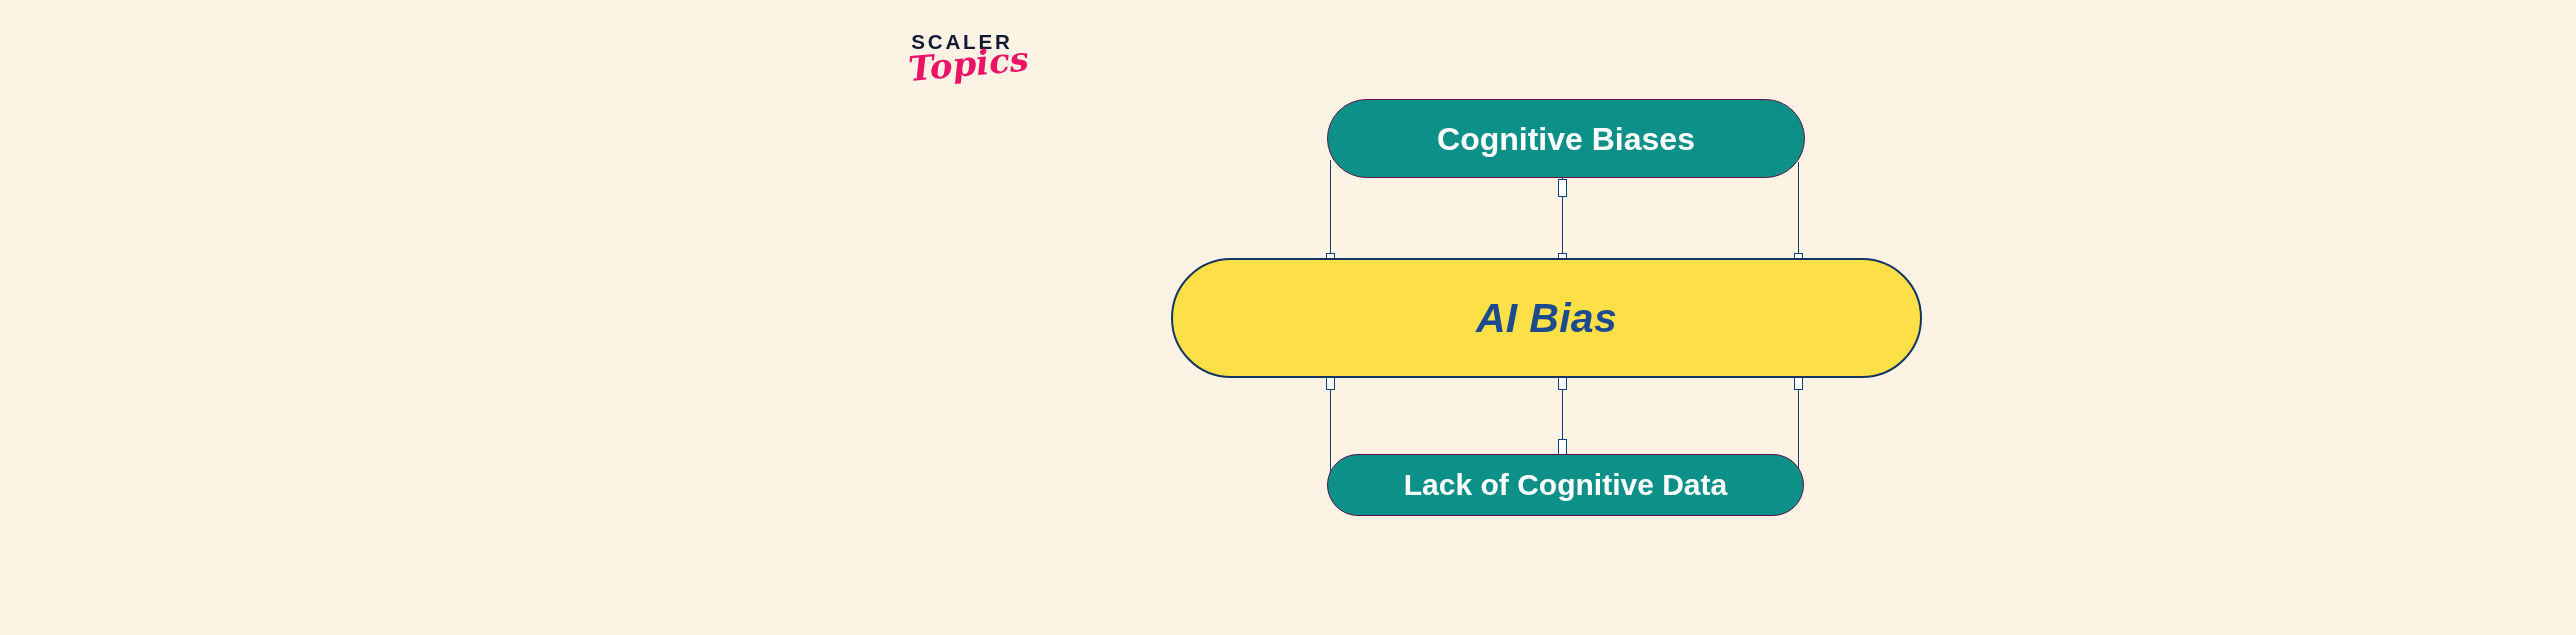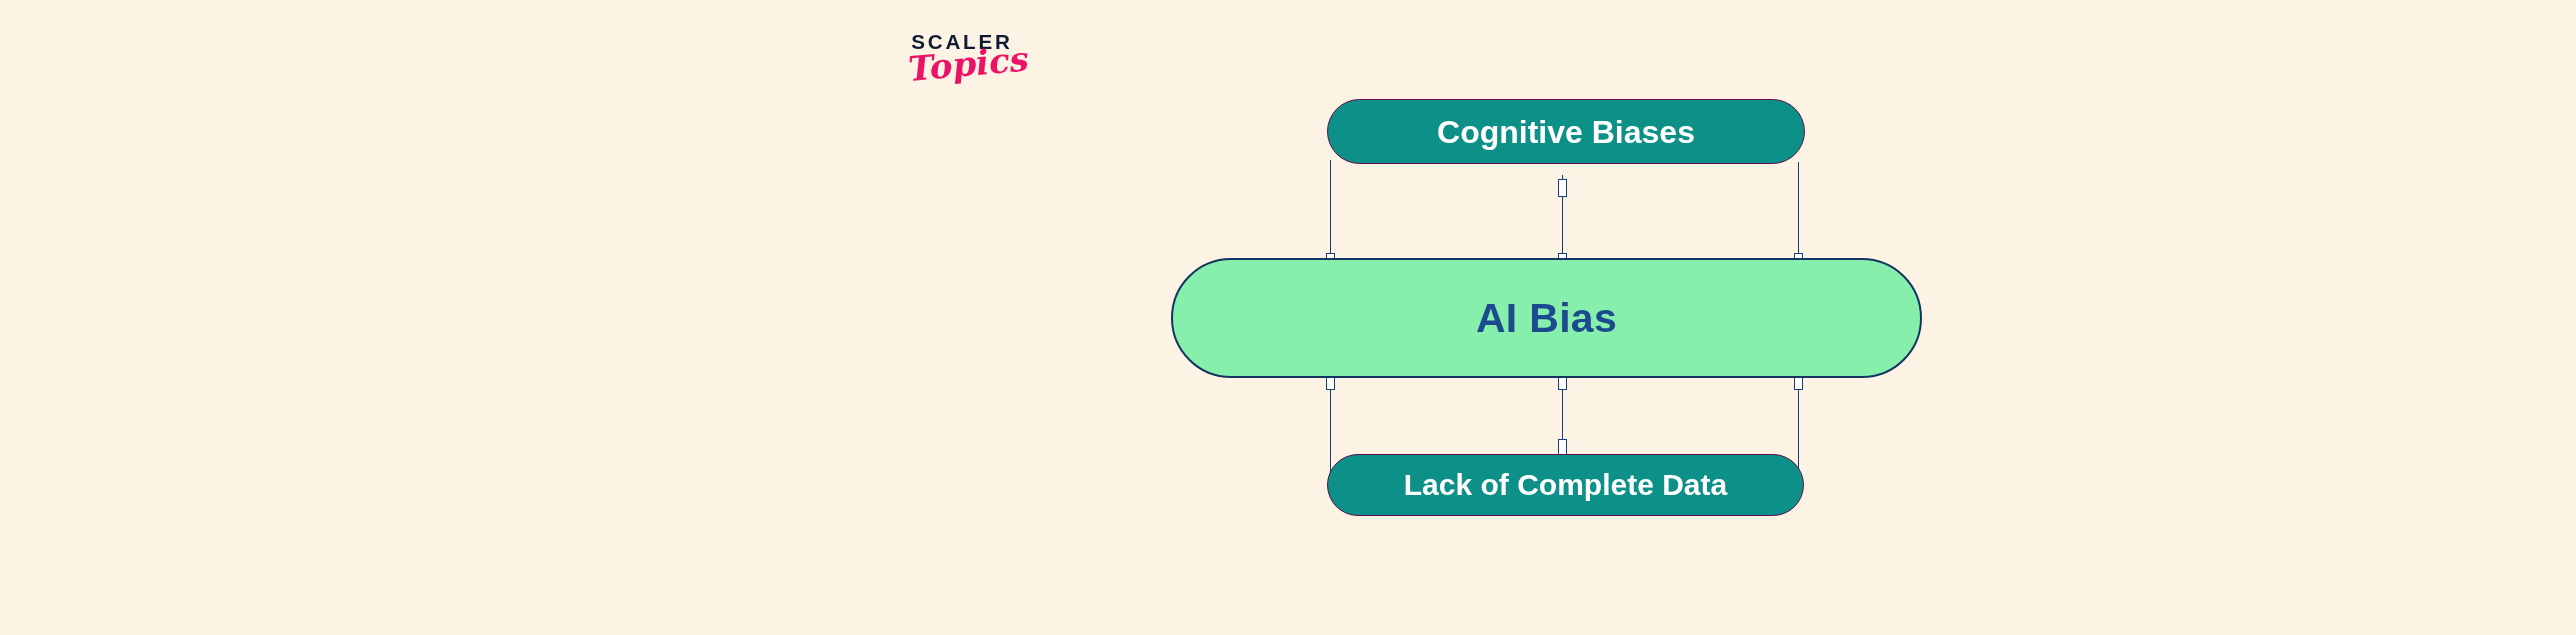--- a/index.html
+++ b/index.html
@@ -89,32 +89,33 @@
     text-align: center;
   }
   .node-teal {
     background: #0D9088;
     border: 1.5px solid #5C1246;
     border-radius: 515px;
     color: #FFFFFF;
     font-weight: bold;
   }
   .node-center {
-    background: #86efac;
+    background: #fde047;
     border: 2.1px solid #123561;
     border-radius: 515px;
     color: #1B4A8F;
     font-weight: bold;
+    font-style: italic;
   }
   .node-label {
     white-space: nowrap;
     line-height: 1;
   }
 
-  #node-top   { left: 1327px; top: 99px;  width: 478px;  height: 65px; }
+  #node-top   { left: 1327px; top: 99px;  width: 478px;  height: 79px; }
   #node-top .node-label   { font-size: 32px; }
 
   #node-center{ left: 1171px; top: 258px;  width: 751px; height: 120px; }
   #node-center .node-label{ font-size: 41px; letter-spacing: 0.3px; }
 
   #node-bottom{ left: 1327px; top: 454px;  width: 477px;  height: 62px; }
   #node-bottom .node-label{ font-size: 30px; }
 </style>
 </head>
 <body>
@@ -151,17 +152,17 @@
 
   <div class="node node-teal" id="node-top">
     <span class="node-label">Cognitive Biases</span>
   </div>
 
   <div class="node node-center" id="node-center">
     <span class="node-label">AI Bias</span>
   </div>
 
   <div class="node node-teal" id="node-bottom">
-    <span class="node-label">Lack of Complete Data</span>
+    <span class="node-label">Lack of Cognitive Data</span>
   </div>
 
 </div>
 
 
 </body></html>

